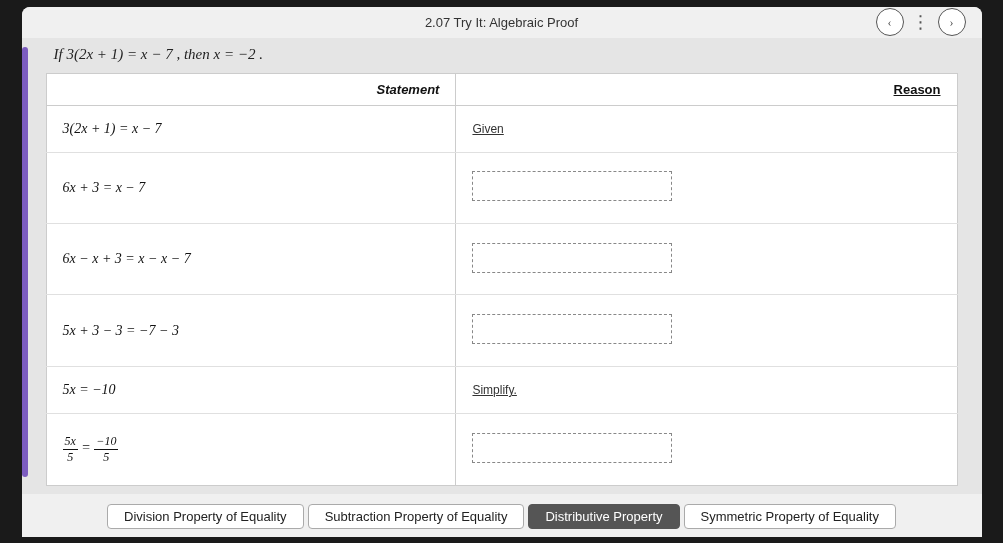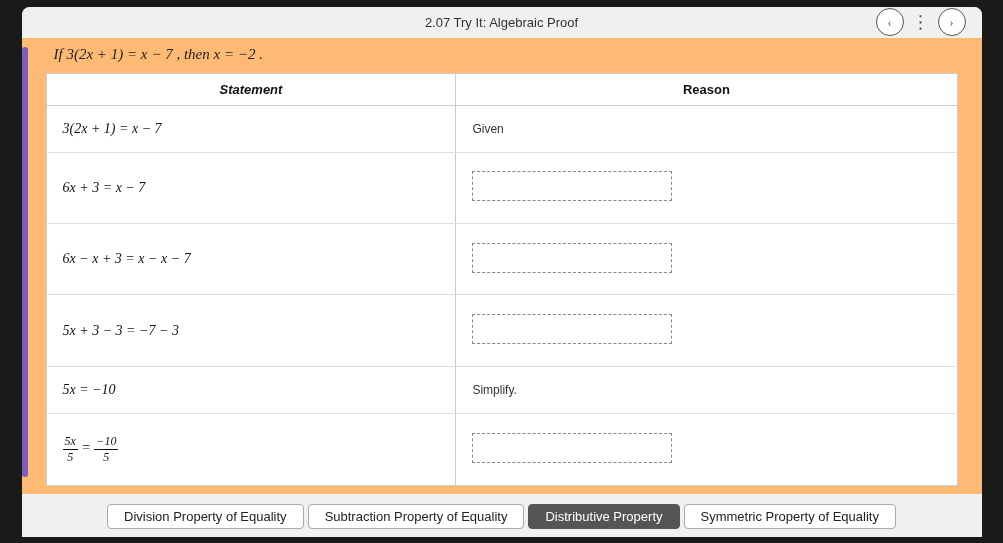--- a/index.html
+++ b/index.html
@@ -8,21 +8,21 @@
       font-family: Georgia, 'Times New Roman', serif;
       width: 1003px;
       height: 543px;
       overflow: hidden;
       display: flex;
       align-items: center;
       justify-content: center;
     }
 
     .main-container {
-      background: #fdba74;
+      background: #e5e5e5;
       width: 960px;
       height: 530px;
       border-radius: 8px;
       position: relative;
       display: flex;
       flex-direction: column;
     }
 
     .top-bar {
       display: flex;
@@ -100,21 +100,21 @@
     .proof-table {
       width: 100%;
       border-collapse: collapse;
       background: white;
       border: 1px solid #ccc;
       flex: 1;
     }
 
     .proof-table th {
       background: white;
-      text-align: center;
+      text-align: right;
       padding: 8px 16px;
       font-size: 13px;
       font-family: Arial, sans-serif;
       font-weight: bold;
       border-bottom: 1px solid #ccc;
       color: #111;
     }
 
     .proof-table td {
       padding: 8px 16px;
@@ -132,20 +132,21 @@
       font-size: 14px;
       font-style: italic;
       color: #111;
     }
 
     .reason-col {
       width: 55%;
       font-family: Arial, sans-serif;
       font-size: 12px;
       color: #333;
+      text-decoration: underline;
     }
 
     .dashed-box {
       border: 1.5px dashed #888;
       width: 200px;
       height: 30px;
       display: inline-block;
     }
 
     .simplify-text {

